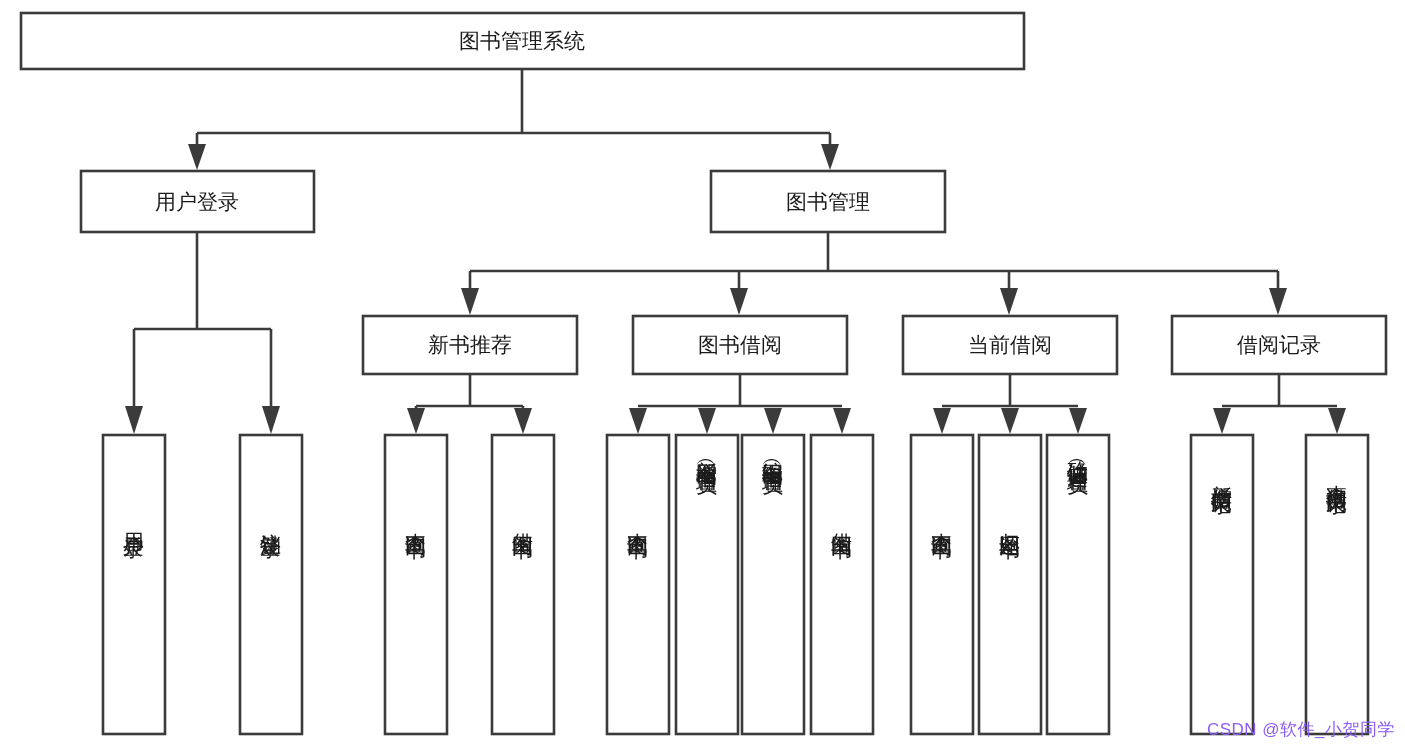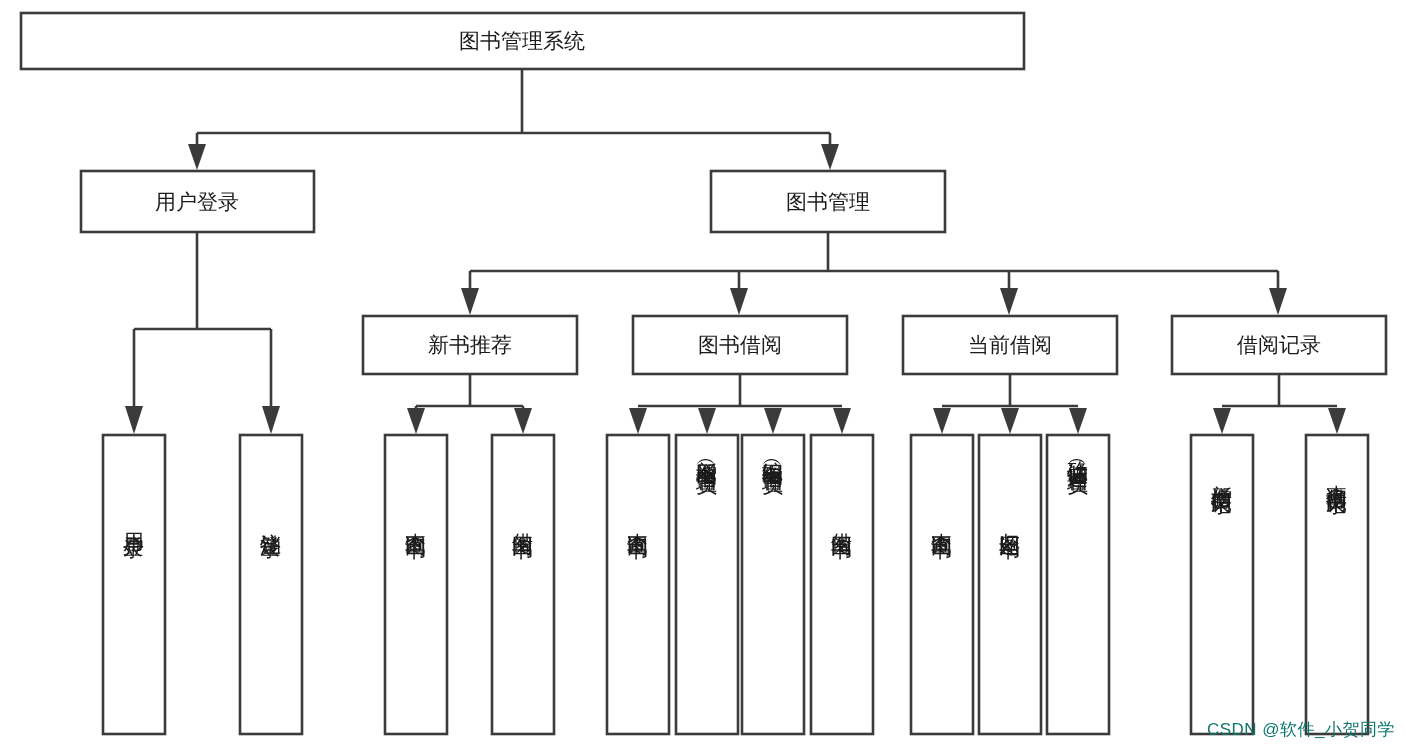--- a/index.html
+++ b/index.html
@@ -55,21 +55,21 @@
     text-orientation: upright;
     letter-spacing: 2px;
     white-space: pre;
   }
   .watermark {
     position: absolute;
     right: 10px;
     bottom: 6px;
     font-family: "Liberation Sans", "DejaVu Sans", sans-serif;
     font-size: 17px;
-    color: #0f766e;
+    color: #8b5cf6;
     letter-spacing: 0.5px;
     white-space: nowrap;
     pointer-events: none;
   }
 </style>
 </head>
 <body>
 
 <div id="diagram-root">
 

